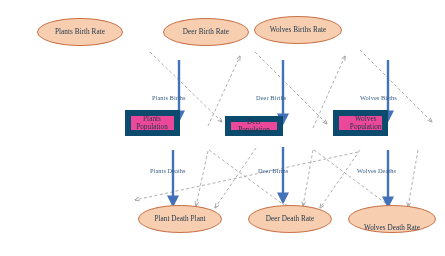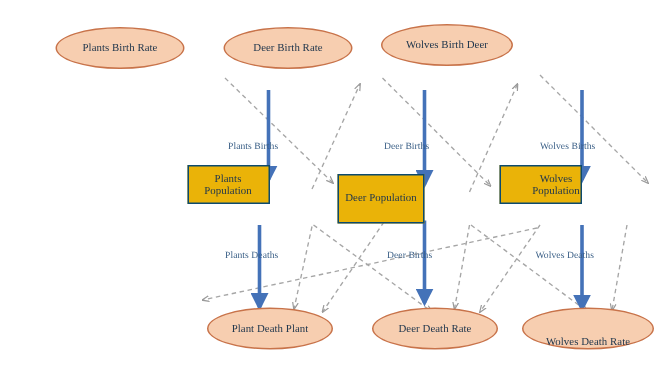--- a/index.html
+++ b/index.html
@@ -37,22 +37,22 @@
     color: #21374d;
   }
   .rate-node {
     border: 1px solid #c8734a;
     background: #f7ceb0;
     border-radius: 50%;
     font-size: 7.2px;
     letter-spacing: 0.05px;
   }
   .stock-node {
-    border: 1px solid #0c4a6e;
-    background: #eab308;
+    border: 6px solid #0c4a6e;
+    background: #ec4899;
     font-size: 7.2px;
     letter-spacing: 0.05px;
   }
   .flow-label {
     position: absolute;
     font-size: 6.4px;
     color: #3a5f86;
     white-space: nowrap;
     text-align: center;
     letter-spacing: 0.05px;
@@ -94,32 +94,32 @@
         <line x1="173" y1="150" x2="173" y2="205" stroke="#4472b8" stroke-width="2.4" marker-end="url(#flowArrow)"></line>
         <line x1="283" y1="147" x2="283" y2="202" stroke="#4472b8" stroke-width="2.4" marker-end="url(#flowArrow)"></line>
         <line x1="388" y1="150" x2="388" y2="206" stroke="#4472b8" stroke-width="2.4" marker-end="url(#flowArrow)"></line>
       </g>
   </svg>
 
   <div id="rate-layer">
       <div class="node rate-node" style="left: 37px; top: 18px; width: 86px; height: 28px;">
         <span>Plants Birth Rate</span>
       </div>
-      <div class="node rate-node" style="left: 149px; top: 18px; width: 86px; height: 28px;">
+      <div class="node rate-node" style="left: 163px; top: 18px; width: 86px; height: 28px;">
         <span>Deer Birth Rate</span>
       </div>
       <div class="node rate-node" style="left: 254px; top: 16px; width: 88px; height: 28px;">
-        <span>Wolves Birth Deer</span>
+        <span>Wolves Births Rate</span>
       </div>
     </div>
   <div id="stock-layer">
       <div class="node stock-node" style="left: 124.5px; top: 110px; width: 55px; height: 26px;">
         <span>Plants<br>Population</span>
       </div>
-      <div class="node stock-node" style="left: 225px; top: 116px; width: 58px; height: 33px;">
+      <div class="node stock-node" style="left: 225px; top: 116px; width: 58px; height: 20px;">
         <span>Deer Population</span>
       </div>
       <div class="node stock-node" style="left: 332.5px; top: 110px; width: 55px; height: 26px; justify-content: flex-end;">
         <span>Wolves<br>Population</span>
       </div>
     </div>
   <div id="death-layer">
       <div class="node rate-node" style="left: 138px; top: 205px; width: 84px; height: 28px;">
         <span>Plant Death Plant</span>
       </div>

